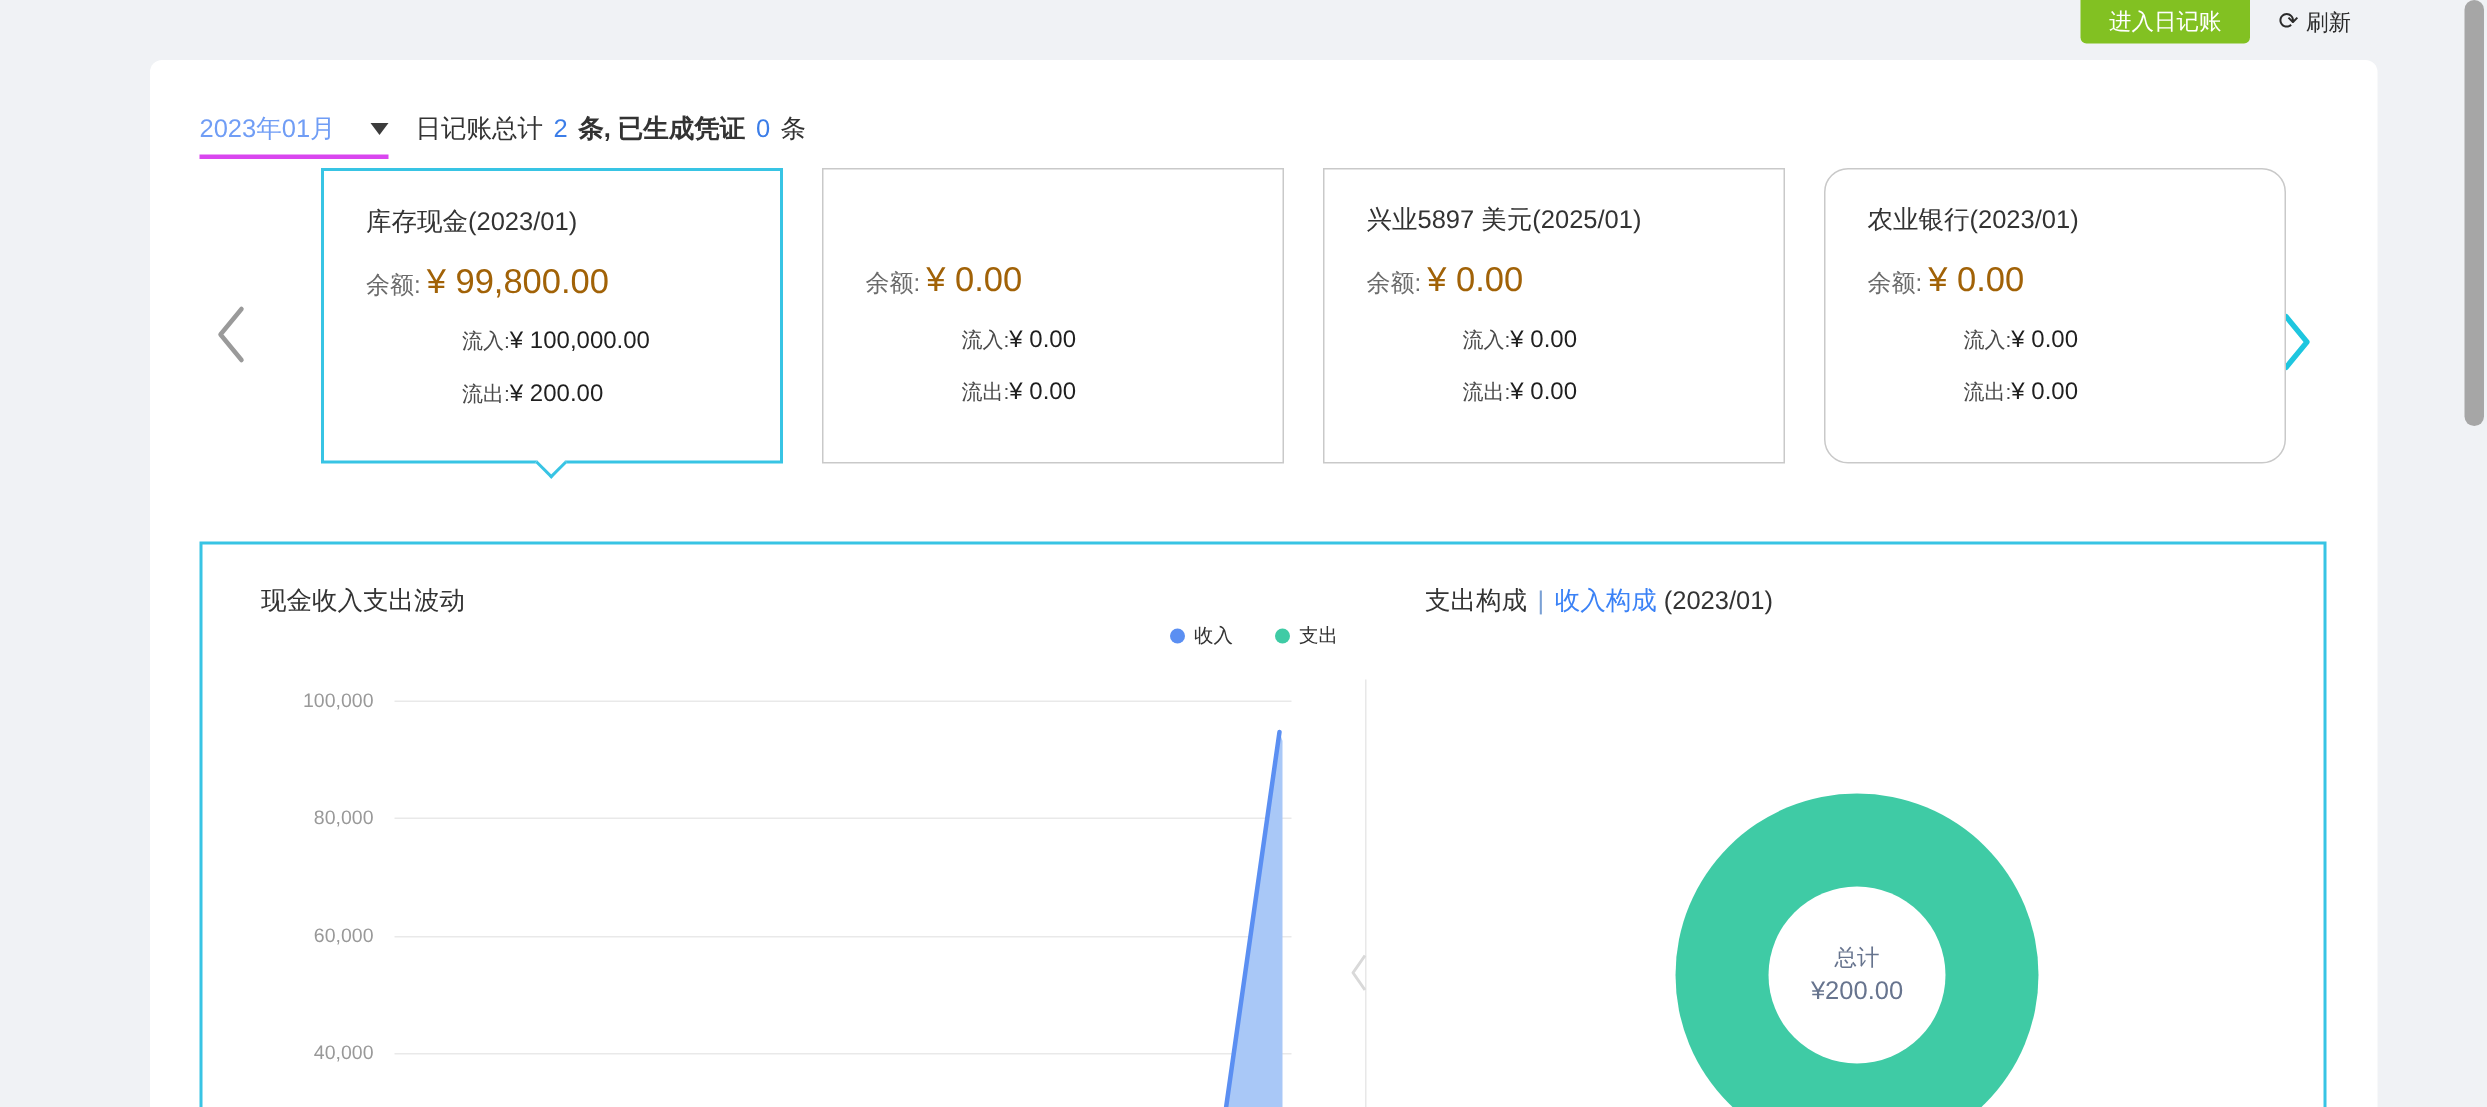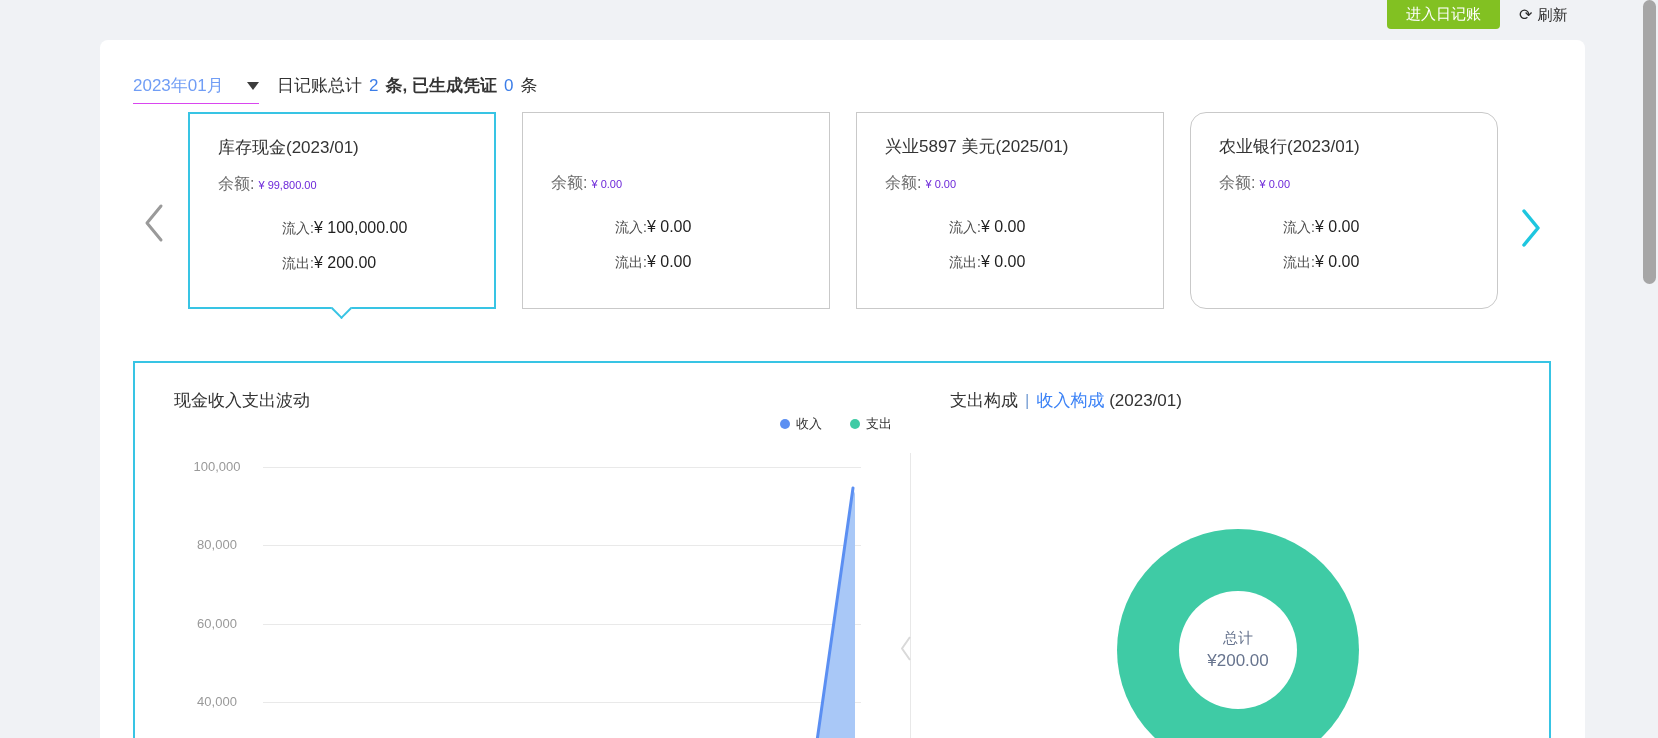--- a/index.html
+++ b/index.html
@@ -22,50 +22,50 @@
   }
   .refresh .ric { font-size:16px; line-height:1; color:#2b2b2b; }
   
   .panel {
     position:absolute; left:100px; top:40px; width:1485px; height:698px;
     background:#fff; border-radius:8px 8px 0 0;
   }
   
   .period {
     position:absolute; left:133px; top:74px; width:126px; padding-bottom:6px;
-    border-bottom:1px solid #d946ef; display:flex; align-items:center;
+    border-bottom:3px solid #d946ef; display:flex; align-items:center;
     justify-content:space-between; cursor:pointer;
   }
   .period-text { font-size:17px; color:#709df5; }
   .caret {
     width:0; height:0; border-left:6px solid transparent;
     border-right:6px solid transparent; border-top:8px solid #3c3c3c;
     display:inline-block;
   }
   .summary {
     position:absolute; left:277px; top:74px; font-size:17px; color:#333;
     display:flex; align-items:baseline;
   }
   .summary .num { color:#3b7de8; margin:0 7px; }
   .summary .seg2 { margin-left:0;font-weight:bold; }
   
   .card {
     position:absolute; top:112px; width:308px; height:197px; background:#fff;
-    border:1px solid #c9c9c9; cursor:pointer;
+    border:1px solid #c9c9c9; cursor:pointer;margin-left:26px;
   }
   .card--active { border:2px solid #38c4e4; }
   .card--active .notch {
     position:absolute; left:50%; bottom:-9px; width:15px; height:15px;
     margin-left:-8px; background:#fff; transform:rotate(45deg);
     border-right:2px solid #38c4e4; border-bottom:2px solid #38c4e4;
   }
   .card-title { position:absolute; left:28px; top:22px; font-size:17px; color:#333; }
   .card-balance { position:absolute; left:28px; top:60px; font-size:16px; }
   .card-balance .bal-label { color:#6b6b6b; }
-  .card-balance .bal-value { color:#6d28d9; font-size:11px; margin-left:4px; }
+  .card-balance .bal-value { color:#a16207; font-size:23px; margin-left:4px; }
   .card-flow { position:absolute; left:92px; font-size:14px; color:#4a4a4a; }
   .card-flow.in { top:105px; }
   .card-flow.out { top:140px; }
   .card-flow .flow-value { color:#1f1f1f; font-size:16px; }
   
   .chev { position:absolute; cursor:pointer; }
   
   .chart-box {
     position:absolute; left:133px; top:361px; width:1418px; height:420px;
     background:#fff; border:2px solid #38c4e4;
@@ -74,21 +74,21 @@
   .legend { position:absolute; left:645px; top:52px; display:flex; gap:28px; }
   .legend-item { display:flex; align-items:center; gap:6px; font-size:13px; color:#333; cursor:pointer; }
   .dot { width:10px; height:10px; border-radius:50%; display:inline-block; }
   .dot-income { background:#5b8ff2; }
   .dot-expense { background:#3fcba5; }
   .pc-title { position:absolute; left:815px; top:26px; font-size:17px; color:#333; white-space:nowrap; }
   .pc-title .sep { color:#7aa0d4; margin:0 7px; }
   .pc-title .inactive { color:#3b82f6; cursor:pointer; }
   .pc-title .active-part { cursor:pointer; }
   .ytick {
-    position:absolute; left:50px; width:64px; text-align:center;
+    position:absolute; left:50px; width:64px; text-align:right;
     font-size:13px; color:#999;
   }
   .gridline { position:absolute; left:128px; width:598px; height:1px; background:#e9e9e9; }
   .plot-svg { position:absolute; left:126px; top:100px; }
   .splitter { position:absolute; left:775px; top:90px; width:1px; height:330px; background:#e8e8e8; }
   .splitter-handle { position:absolute; left:764px; top:272px; cursor:col-resize; }
   
   .donut {
     position:absolute; left:982px; top:166px; width:242px; height:242px;
     border-radius:50%; background:#3fcba5; cursor:pointer;

